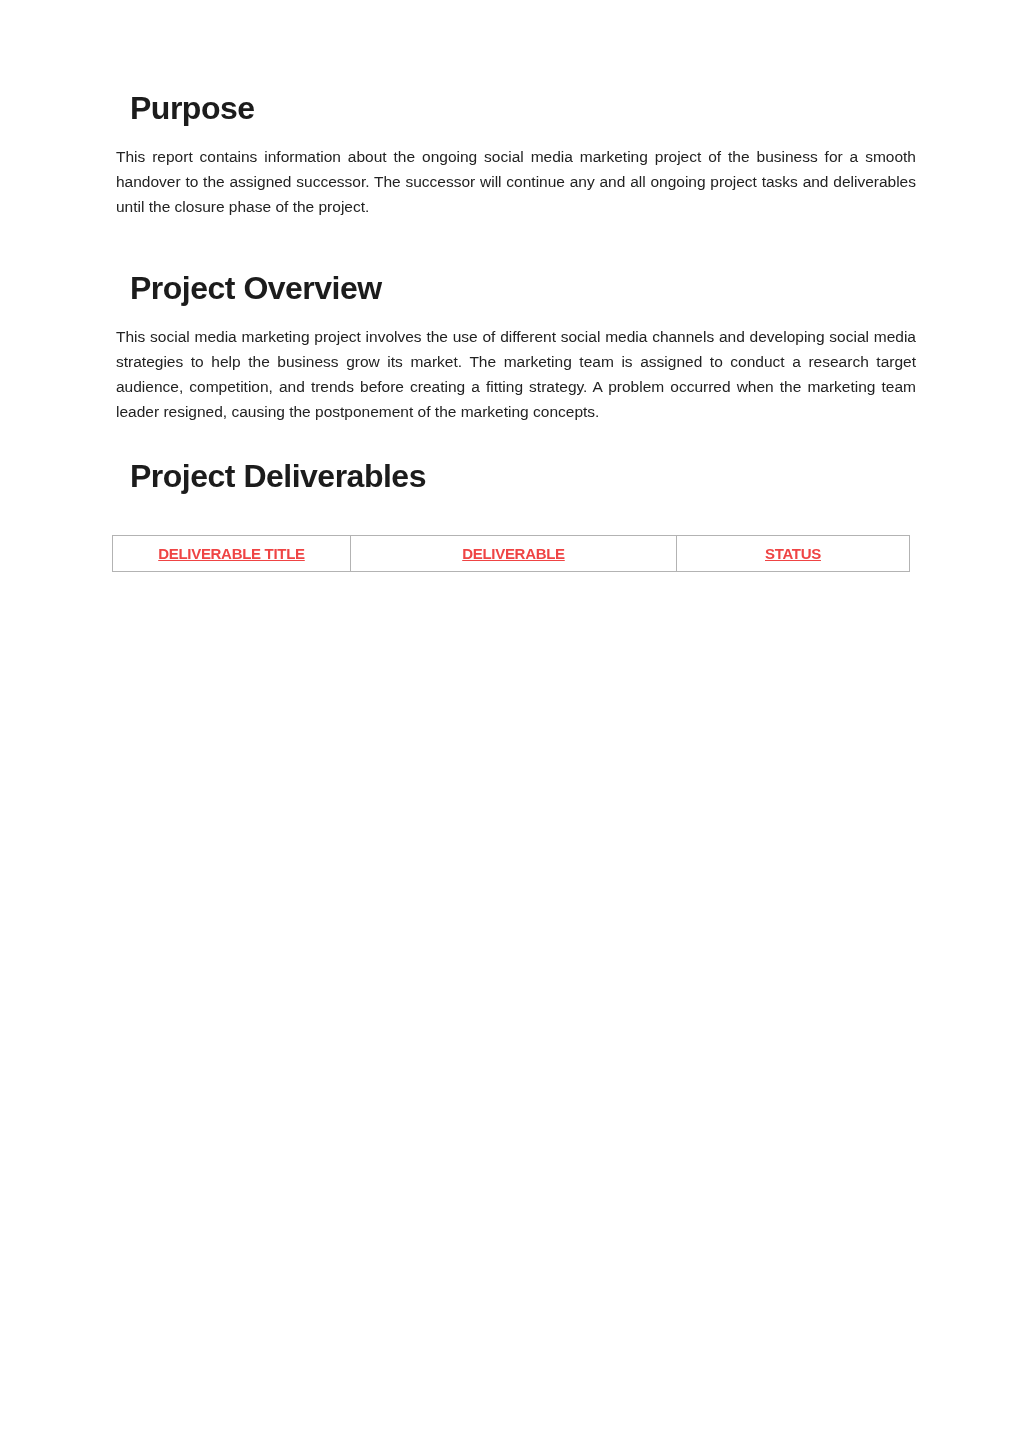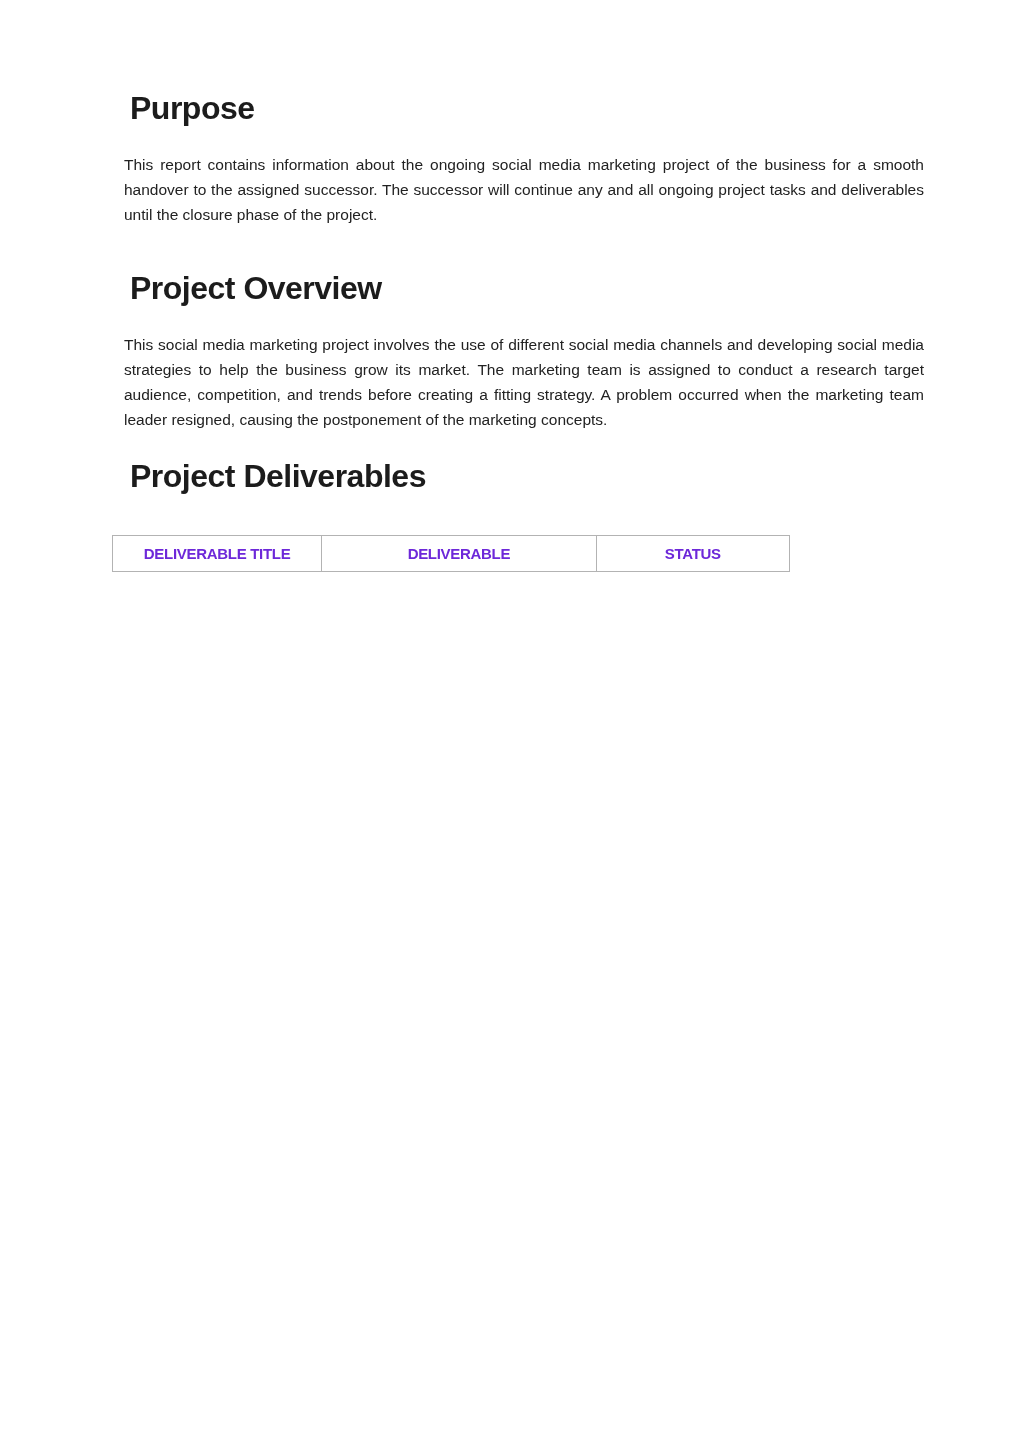--- a/index.html
+++ b/index.html
@@ -9,26 +9,26 @@
     color: #1f1f1f;
   }
   .page { position: absolute; left: 112px; top: 0; width: 800px; }
   h1 {
     font-family: "Liberation Sans", sans-serif;
     font-weight: bold; font-size: 32px; letter-spacing: -0.5px;
     color: #1c1c1c; margin: 18px; line-height: 40px;
     position: absolute; left: 0;
   }
   p {
-    margin: 12px; font-size: 15.5px; line-height: 25px; text-align: justify;
+    margin: 4px; font-size: 15.5px; line-height: 25px; text-align: justify;
     color: #222; position: absolute; left: 0; width: 800px;
   }
   table {
-    position: absolute; left: 0; top: 535px; width: 678px;
-    border-collapse: collapse; font-size: 15.5px; color: #6d28d9;
+    position: absolute; left: 0; top: 535px; width: 798px;
+    border-collapse: collapse; font-size: 15.5px; color: #ef4444; text-decoration: underline;
   }
   th, td {
     border: 1px solid #b3b3b3; text-align: center; vertical-align: middle;
     padding: 0 12px;
   }
   th { height: 35px; font-weight: bold; font-size: 15px; letter-spacing: -0.3px; }
   td { height: 60px; line-height: 25px; }
 </style>
 </head>
 <body>

